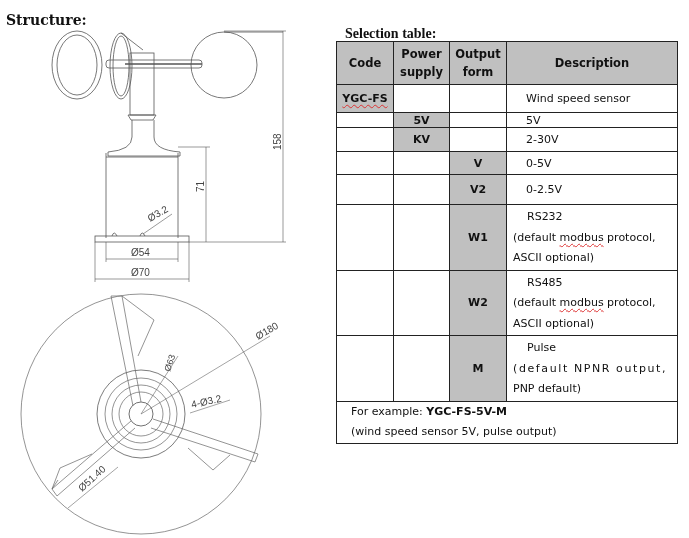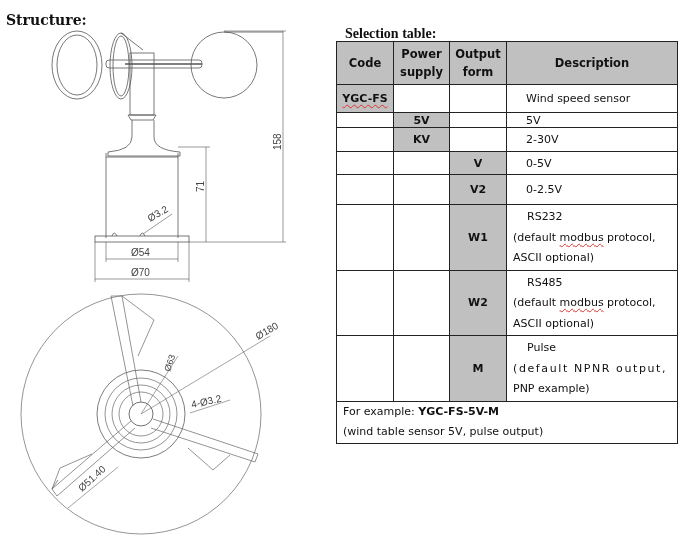--- a/index.html
+++ b/index.html
@@ -13,21 +13,21 @@
   table.sel { position:absolute; left:336px; top:41px; width:341px; border-collapse:collapse; table-layout:fixed;
               font-family:"DejaVu Sans", sans-serif; font-size:11px; color:#111; }
   table.sel td, table.sel th { border:1px solid #222; padding:0; }
   table.sel th { background:#c0c0c0; font-weight:bold; height:42px; line-height:18px; text-align:center; font-size:11.5px; }
   table.sel td.g { background:#c0c0c0; font-weight:bold; text-align:center; }
   table.sel td.desc { padding-left:19px; }
   table.sel td.desc-multi { padding:2px 4px 1px 6px; line-height:20.5px; text-align:justify; }
   table.sel td.desc-multi .first { padding-left:14px; display:block; }
   .spell { text-decoration:underline wavy #d33; text-decoration-thickness:1px; text-underline-offset:2px; }
   .wide { letter-spacing:1.6px; }
-  table.sel td.example { padding-left:6px; line-height:20.5px;margin-left:8px; }
+  table.sel td.example { padding-left:14px; line-height:20.5px;margin-left:8px; }
 </style>
 </head>
 <body>
 
 <div class="heading" id="h-structure">Structure:</div>
 <div class="heading" id="h-selection">Selection table:</div>
 
 <svg class="drawing" width="335" height="538" viewBox="0 0 335 538">
   <g fill="none" stroke="#555" stroke-width="0.8">
 
@@ -169,23 +169,23 @@
       <span>ASCII optional)</span>
     </td>
   </tr>
   <tr style="height:63px">
     <td></td>
     <td></td>
     <td class="g">M</td>
     <td class="desc-multi">
       <span class="first">Pulse</span>
       <span class="wide">(default NPNR output,</span><br>
-      <span>PNP example)</span>
+      <span>PNP default)</span>
     </td>
   </tr>
   <tr style="height:42px">
     <td colspan="4" class="example">
       <span>For example: </span><b>YGC-FS-5V-M</b><br>
-      <span>(wind table sensor 5V, pulse output)</span>
+      <span>(wind speed sensor 5V, pulse output)</span>
     </td>
   </tr>
 </tbody>
   </table>
 
 </body></html>

